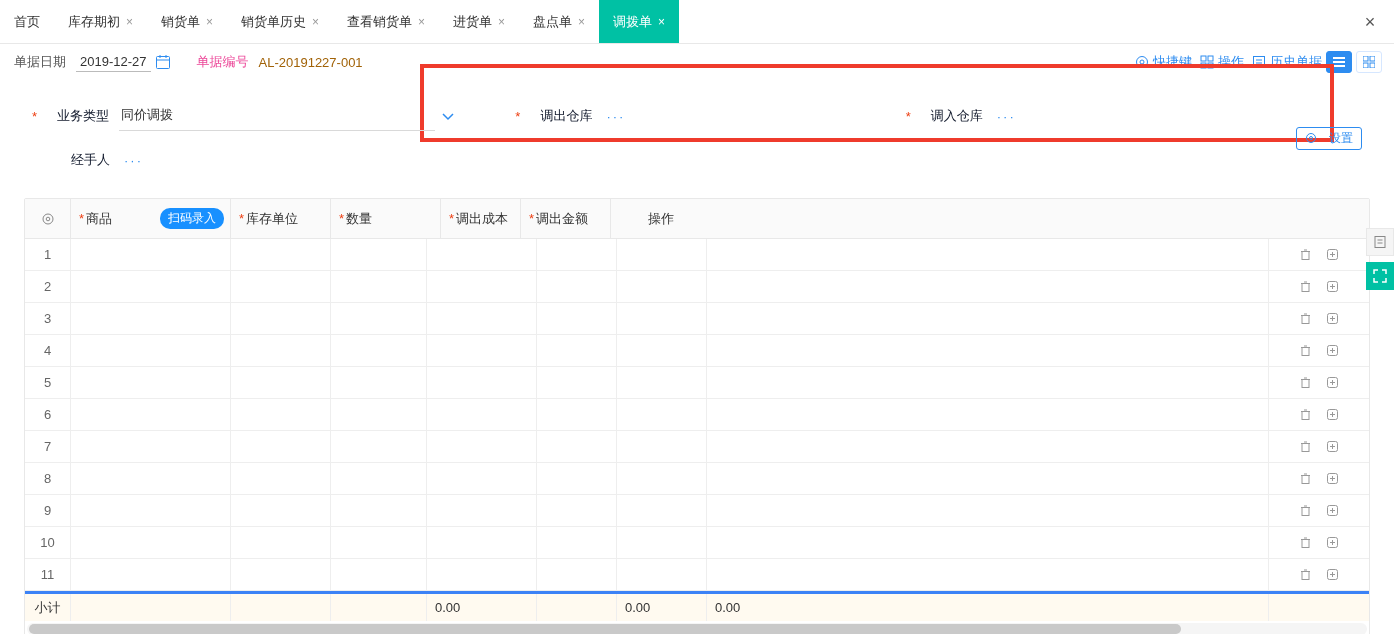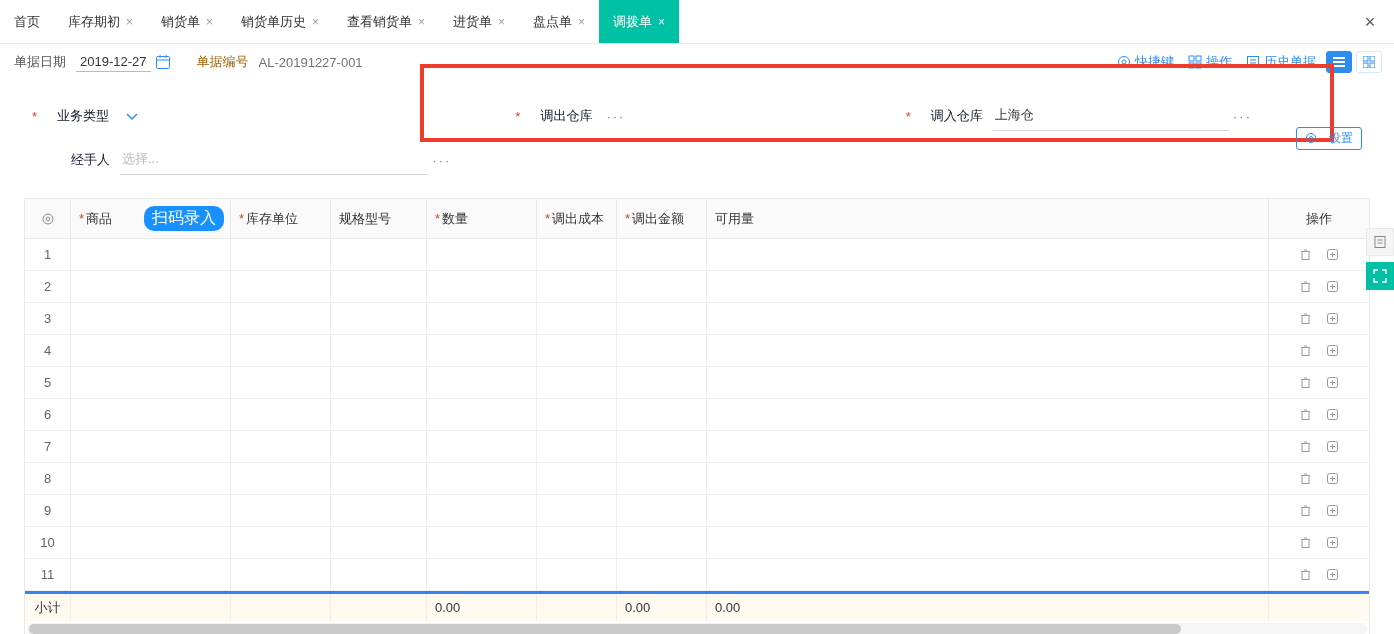--- a/index.html
+++ b/index.html
@@ -11,23 +11,23 @@
     .tab .close { margin-left:6px; color:#999; font-size:12px; }
     .tab.active { background:#00c1a4; color:#fff; }
     .tab.active .close { color:#fff; }
     .tabs-close-all { position:absolute; right:6px; top:0; height:44px; width:36px; display:flex; align-items:center; justify-content:center; font-size:18px; color:#555; cursor:pointer; }
 
     
     .meta-row { height:36px; display:flex; align-items:center; padding:0 14px; font-size:13px; color:#333; position:relative; }
     .meta-row .lbl { color:#555; margin-right:10px; }
     .meta-row .date { border-bottom:1px solid #bbb; padding:2px 4px; margin-right:4px; }
     .meta-row .cal-ic { color:#2d8cf0; margin-right:26px; }
-    .meta-row .doc-lbl { color:#a16207; margin-right:10px; }
-    .meta-row .doc-no { color:#737373; }
-    .meta-right { position:absolute; right:12px; top:0; height:100%; display:flex; align-items:center; gap:6px; }
+    .meta-row .doc-lbl { color:#ec4899; margin-right:10px; }
+    .meta-row .doc-no { color:#a16207; }
+    .meta-right { position:absolute; right:12px; top:0; height:100%; display:flex; align-items:center; }
     .link-btn { display:flex; align-items:center; gap:4px; color:#2d8cf0; cursor:pointer; padding:0 4px; }
     .view-toggle { display:flex; align-items:center; gap:4px; }
     .view-toggle .vt { width:26px; height:22px; border-radius:3px; border:1px solid #d6e7ff; display:flex; align-items:center; justify-content:center; cursor:pointer; }
     .view-toggle .vt.active { background:#2d8cf0; color:#fff; border-color:#2d8cf0; }
     .view-toggle .vt:not(.active) { color:#2d8cf0; }
 
     
     .form-zone { padding:14px 32px 6px; display:flex; gap:60px; }
     .form-col { flex:1; min-width:0; }
     .field { display:flex; align-items:center; height:44px; position:relative; }
@@ -42,21 +42,21 @@
     .wh-block { display:flex; align-items:flex-start; gap:40px; position:relative; flex:2; }
     .wh-block .field { flex:1; }
 
     
     .grid-zone { margin:10px 24px 0; border:1px solid #e8e8e8; border-radius:2px; position:relative; }
     .grid-head { display:flex; background:#fafafa; height:40px; border-bottom:1px solid #e8e8e8; font-size:13px; color:#333; }
     .gh { border-right:1px solid #e8e8e8; display:flex; align-items:center; padding:0 8px; position:relative; }
     .gh .req { color:#ed4014; margin-right:2px; }
     .gh.center { justify-content:center; }
     .gear { color:#888; }
-    .scan-badge { background:#1890ff; color:#fff; border-radius:10px; padding:2px 8px; font-size:16px; position:absolute; right:6px; }
+    .scan-badge { background:#1890ff; color:#fff; border-radius:10px; padding:2px 8px; font-size:12px; position:absolute; right:6px; }
     .grid-body { max-height:360px; overflow-y:auto; overflow-x:auto; }
     .grow { display:flex; height:32px; border-bottom:1px solid #eee; }
     .gc { border-right:1px solid #eee; display:flex; align-items:center; padding:0 8px; }
     .gc.center { justify-content:center; }
     .gc.num { color:#666; }
     .ops { justify-content:center; gap:14px; color:#888; }
     .ops span { cursor:pointer; }
     .subtotal { display:flex; height:30px; background:#fffaf0; border-top:3px solid #3b82f6; }
     .hscroll { height:12px; background:#f5f5f5; margin:2px; border-radius:6px; position:relative; }
     .hscroll .thumb { position:absolute; left:2px; top:1px; height:10px; width:86%; background:#c9c9c9; border-radius:5px; }
@@ -179,43 +179,42 @@
 </div>
 
 <div class="form-zone" style="position:relative;">
 
   <div class="highlight-box" style="left:420px; top:-16px; width:914px; height:78px;"></div>
 
   <div class="form-col">
     <div class="field">
       <span class="req">*</span>
       <span class="flabel">业务类型</span>
+      <span class="fval">同价调拨</span>
       <span class="caret">
         <svg width="14" height="14" viewBox="0 0 14 14">
             <polyline points="2,5 7,10 12,5" fill="none" stroke="#2d8cf0" stroke-width="1.5"></polyline>
           </svg>
       </span>
     </div>
     <div class="field">
       <span class="flabel" style="margin-left:10px;font-family:Liberation Mono, monospace;">经手人</span>
-      <span class="fval placeholder">选择...</span>
       <span class="more">···</span>
     </div>
   </div>
 
   <div class="wh-block">
     <div class="field">
       <span class="req">*</span>
       <span class="flabel">调出仓库</span>
       <span class="more">···</span>
     </div>
     <div class="field">
       <span class="req">*</span>
       <span class="flabel">调入仓库</span>
-      <span class="fval">上海仓</span>
       <span class="more">···</span>
     </div>
     <div class="settings-btn" style="align-self:center;gap:12px;">
       <svg width="12" height="12" viewBox="0 0 12 12">
           <circle cx="6" cy="6" r="4.5" fill="none" stroke="#2d8cf0"></circle>
           <circle cx="6" cy="6" r="1.5" fill="none" stroke="#2d8cf0"></circle>
         </svg>
       <span>设置</span>
     </div>
   </div>
@@ -233,37 +232,31 @@
     </div>
     <div class="gh c-prod">
       <span class="req">*</span>
         <span>商品</span>
       <span class="scan-badge">扫码录入</span>
     </div>
     <div class="gh c-unit">
         <span class="req">*</span>
         <span>库存单位</span>
       </div>
-    <div class="gh c-spec">
-        <span>规格型号</span>
-      </div>
     <div class="gh c-qty">
         <span class="req">*</span>
         <span>数量</span>
       </div>
     <div class="gh c-cost">
         <span class="req">*</span>
         <span>调出成本</span>
       </div>
     <div class="gh c-amt">
         <span class="req">*</span>
         <span>调出金额</span>
-      </div>
-    <div class="gh c-avail">
-        <span>可用量</span>
       </div>
     <div class="gh c-ops center">
         <span>操作</span>
       </div>
   </div>
 
   <div class="grid-body" id="grid-body">
       <div class="grow">
         <div class="gc c-gear center num">1</div>
         <div class="gc c-prod"></div>

